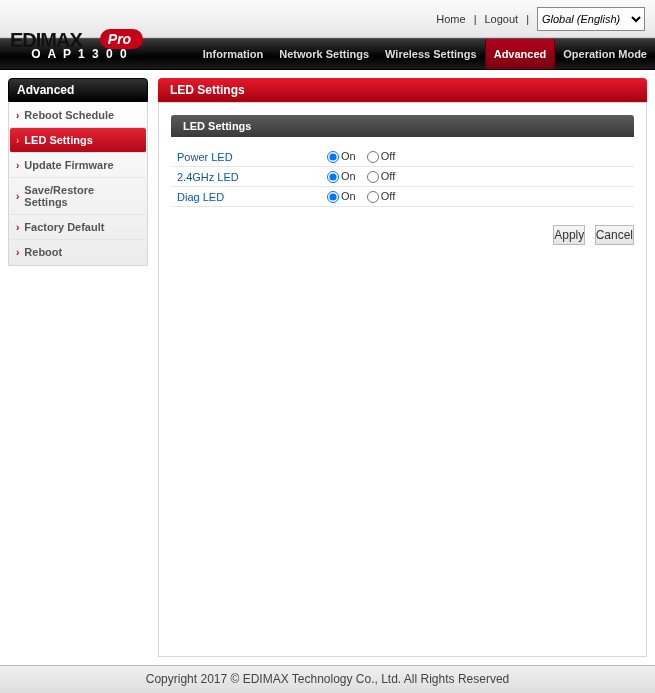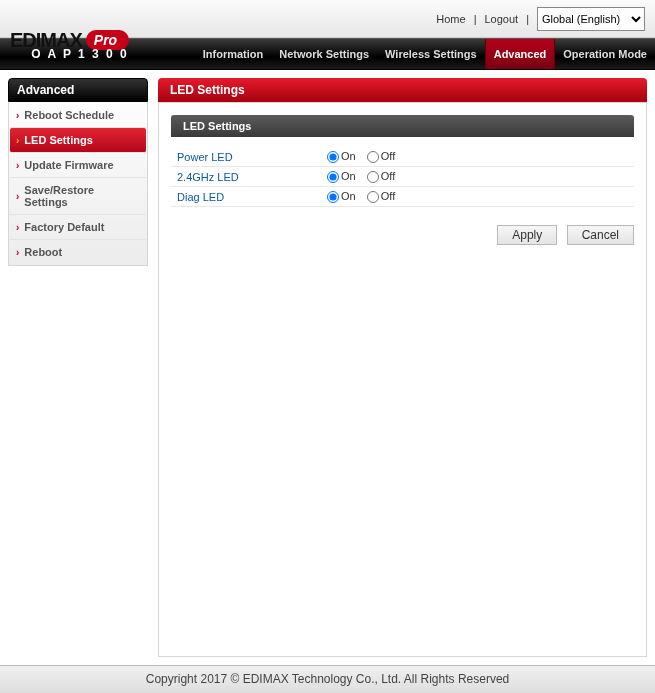--- a/index.html
+++ b/index.html
@@ -14,22 +14,22 @@
   .topbar {
     height: 38px;
     background: linear-gradient(#fbfbfb, #e7e7e7);
     border-bottom: 1px solid #ccc;
     display: flex;
     align-items: center;
     padding: 0 10px;
   }
   .logo {
     display: flex;
-    align-items: center;
-    gap: 2px;
+    align-items: flex-start;
+    gap: 16px;
     margin-top: 43px;
   }
   .logo-edimax {
     font-family: Arial Black, Arial, sans-serif;
     font-weight: 900;
     font-size: 20px;
     color: #111;
     letter-spacing: -1px;
   }
   .logo-pro {
@@ -50,20 +50,21 @@
     font-size: 11px;
     color: #333;
   }
   .toplinks a { color: #333; text-decoration: none; }
   .toplinks select {
     font-size: 11px;
     width: 108px;
     height: 24px;
     border: 1px solid #888;
     background: #fdfdfd;
+    font-style: italic;
   }
   .navbar {
     background: linear-gradient(#3a3a3a, #000 60%, #1b1b1b);
     height: 32px;
     display: flex;
     align-items: stretch;
     color: #eee;
     font-size: 12px;
     border-top: 1px solid #555;
     border-bottom: 1px solid #000;
@@ -188,21 +189,21 @@
     margin-left: 34px;
   }
   .radiolabel { color: #333; font-size:11px; margin-right:8px; }
   input[type=radio]{ margin:0 2px 0 0; vertical-align:middle; width:12px; height:12px;}
   .actions {
     text-align: right;
     margin-top: 18px;
   }
   .actions button {
     font-size: 12px;
-    padding: 2px 14px;
+    padding: 2px 0;
     margin-left: 6px;
     background: linear-gradient(#f6f6f6, #e4e4e4);
     border: 1px solid #b9b9b9;
     color: #333;
     cursor: pointer;
   }
   .footer {
     background: linear-gradient(#f0f0f0,#dcdcdc);
     border-top:1px solid #bbb;
     text-align:center;

